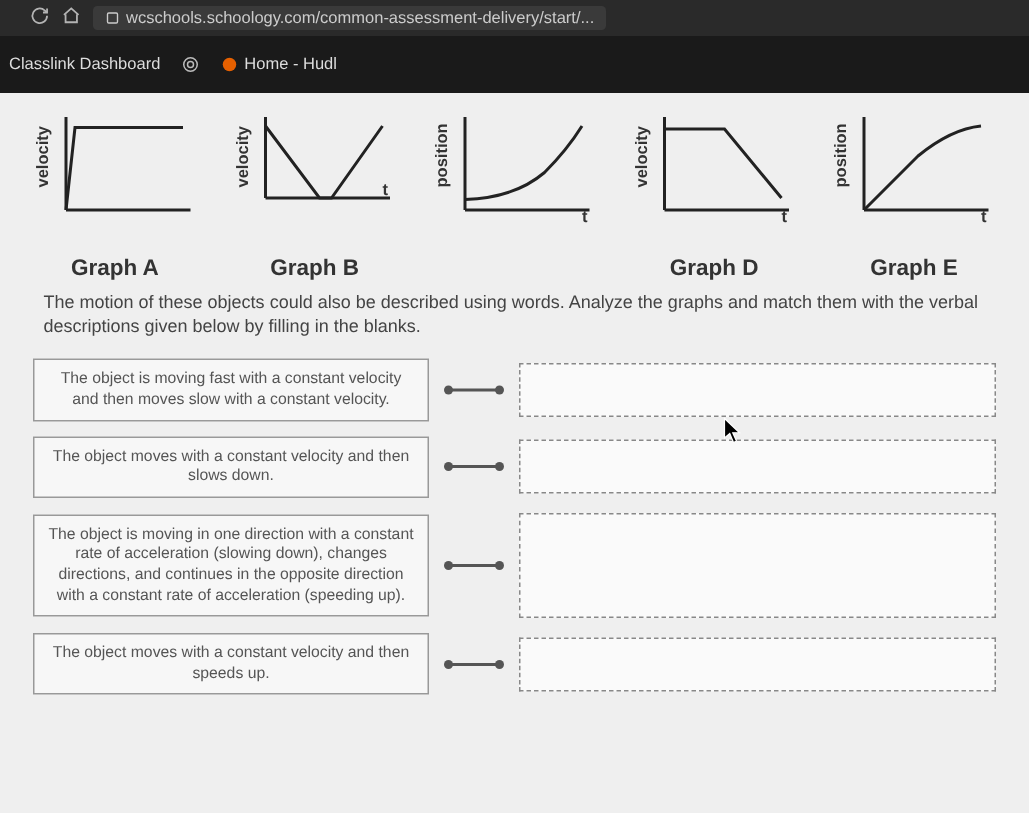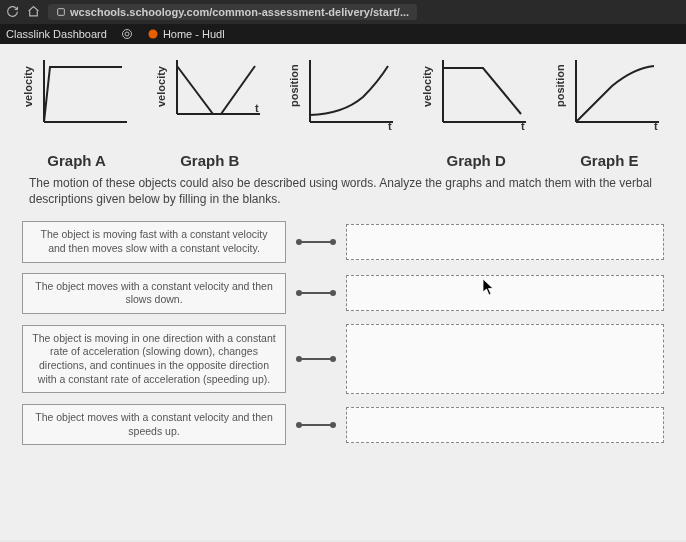--- a/index.html
+++ b/index.html
@@ -8,36 +8,35 @@
     background: #e8e8e8;
     width: 686px;
     height: 542px;
     overflow: hidden;
   }
   .browser-bar {
     background: #2a2a2a;
     height: 24px;
     display: flex;
     align-items: center;
-    padding: 0 6px;
+    padding: 0 20px;
     gap: 8px;
     color: #ccc;
     font-size: 11px;
-    font-weight: bold;
   }
   .browser-bar .nav-icon { opacity: .85; }
   .url-chip {
     background: #3a3a3a;
     padding: 2px 8px;
     border-radius: 3px;
     display: flex; align-items: center; gap: 4px;
   }
   .bookmarks-bar {
     background: #1a1a1a;
-    height: 20px;
+    height: 38px;
     display: flex; align-items: center;
     padding: 0 6px; gap: 14px;
     color: #ddd; font-size: 11px;
   }
   .bookmarks-bar .bm { display: flex; align-items: center; gap: 4px; }
   .content {
     background: #efefef;
     padding: 8px 14px 0 14px;
     height: calc(542px - 46px);
     overflow: hidden;

